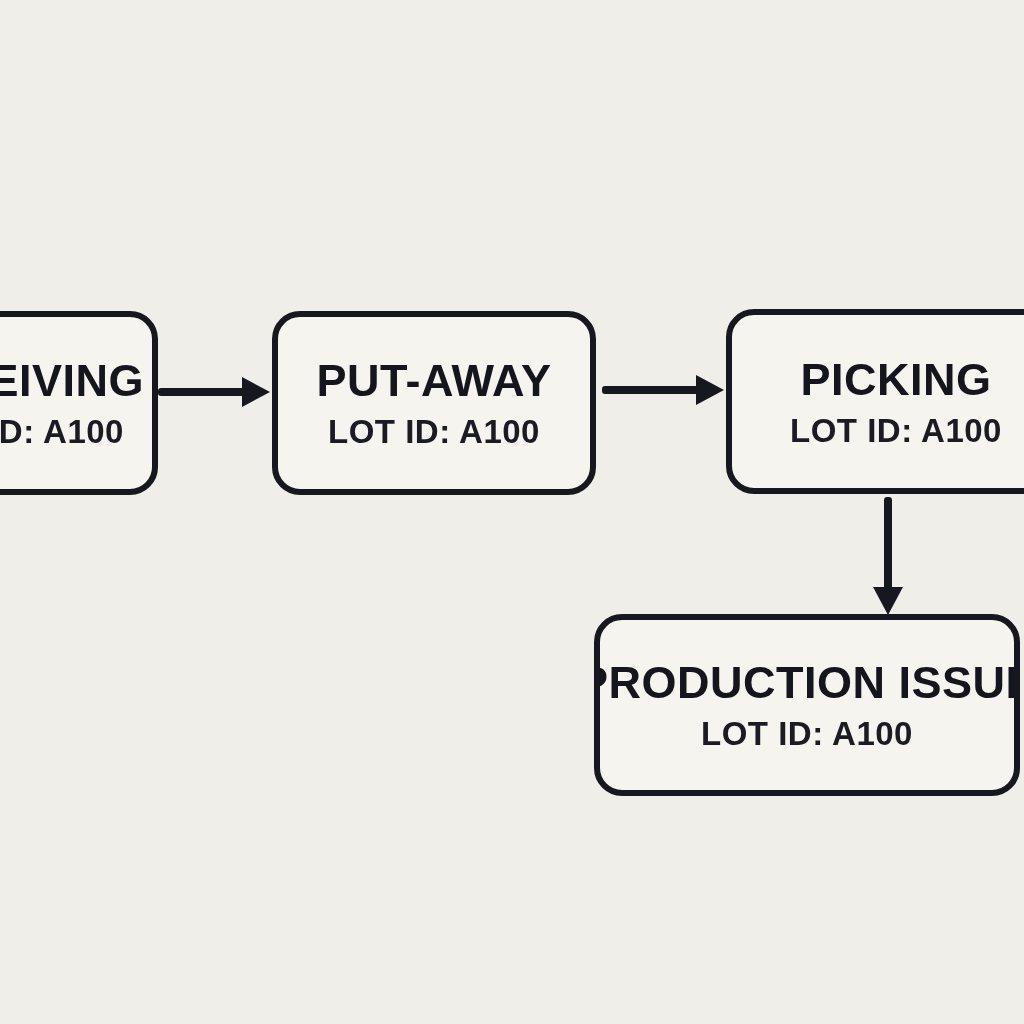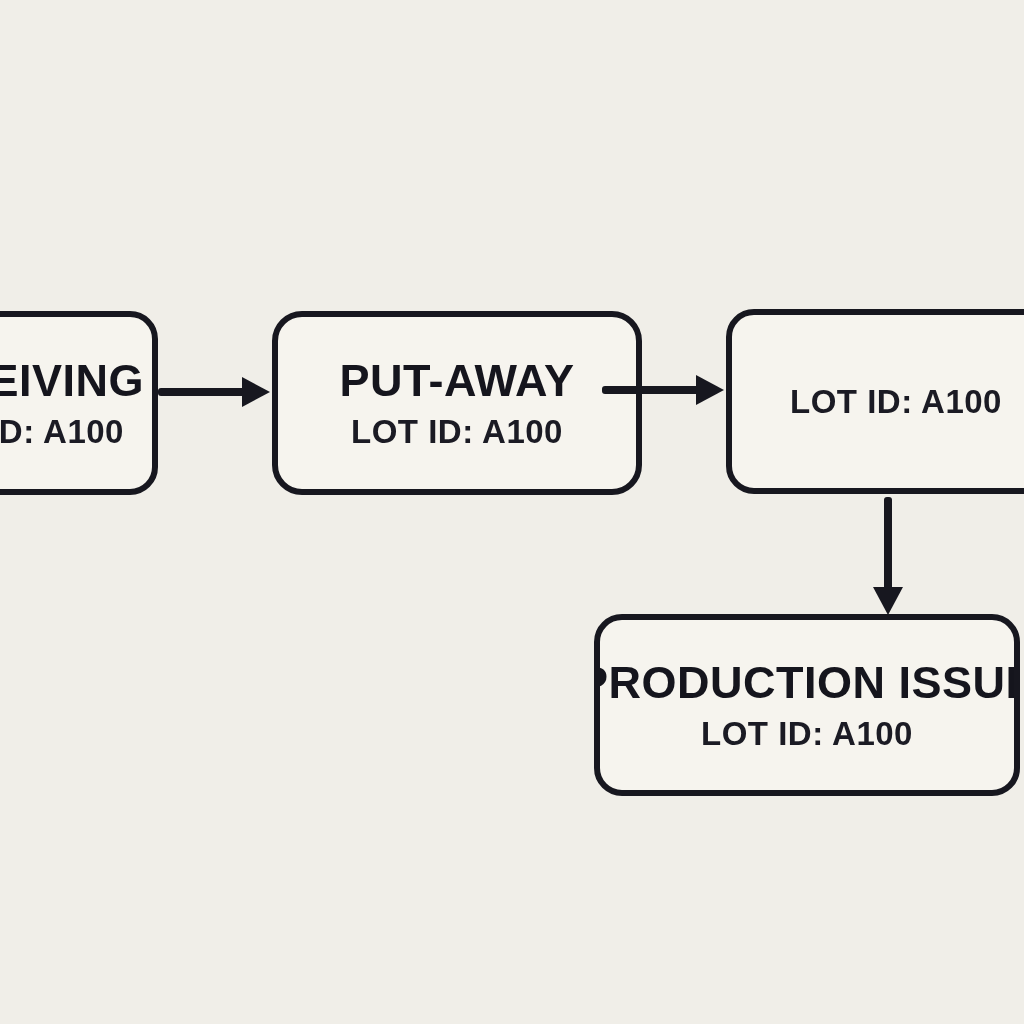--- a/index.html
+++ b/index.html
@@ -88,21 +88,21 @@
     bottom: 0;
     left: 50%;
     transform: translateX(-50%);
     border-left: 15px solid transparent;
     border-right: 15px solid transparent;
     border-top: 28px solid #17171f;
   }
 
   
   #node-receiving        { left: -122px; top: 311px; width: 280px; height: 184px; }
-  #node-put-away         { left: 272px;  top: 311px; width: 370px; height: 184px; border-radius: 30px; }
+  #node-put-away         { left: 272px;  top: 311px; width: 324px; height: 184px; }
   #node-picking          { left: 726px;  top: 309px; width: 340px; height: 185px; }
   #node-production-issue { left: 594px;  top: 614px; width: 426px; height: 182px; }
 
   
   #arrow-1 { left: 158px; top: 368px; width: 112px; height: 48px; }
   #arrow-1 .shaft { width: 88px; }
   #arrow-2 { left: 602px; top: 366px; width: 122px; height: 48px; }
   #arrow-2 .shaft { width: 98px; }
   #arrow-3 { left: 864px; top: 497px; width: 48px; height: 118px; }
   #arrow-3 .shaft { height: 94px; }
@@ -126,20 +126,21 @@
     <div class="node-title">PUT-AWAY</div>
     <div class="node-subtitle">LOT ID: A100</div>
   </div>
 
   <div class="arrow arrow-h" id="arrow-2">
     <div class="shaft"></div>
     <div class="head"></div>
   </div>
 
   <div class="node" id="node-picking">
+    <div class="node-title">PICKING</div>
     <div class="node-subtitle">LOT ID: A100</div>
   </div>
 
   <div class="arrow arrow-v" id="arrow-3">
     <div class="shaft"></div>
     <div class="head"></div>
   </div>
 
   <div class="node" id="node-production-issue">
     <div class="node-title">PRODUCTION ISSUE</div>

